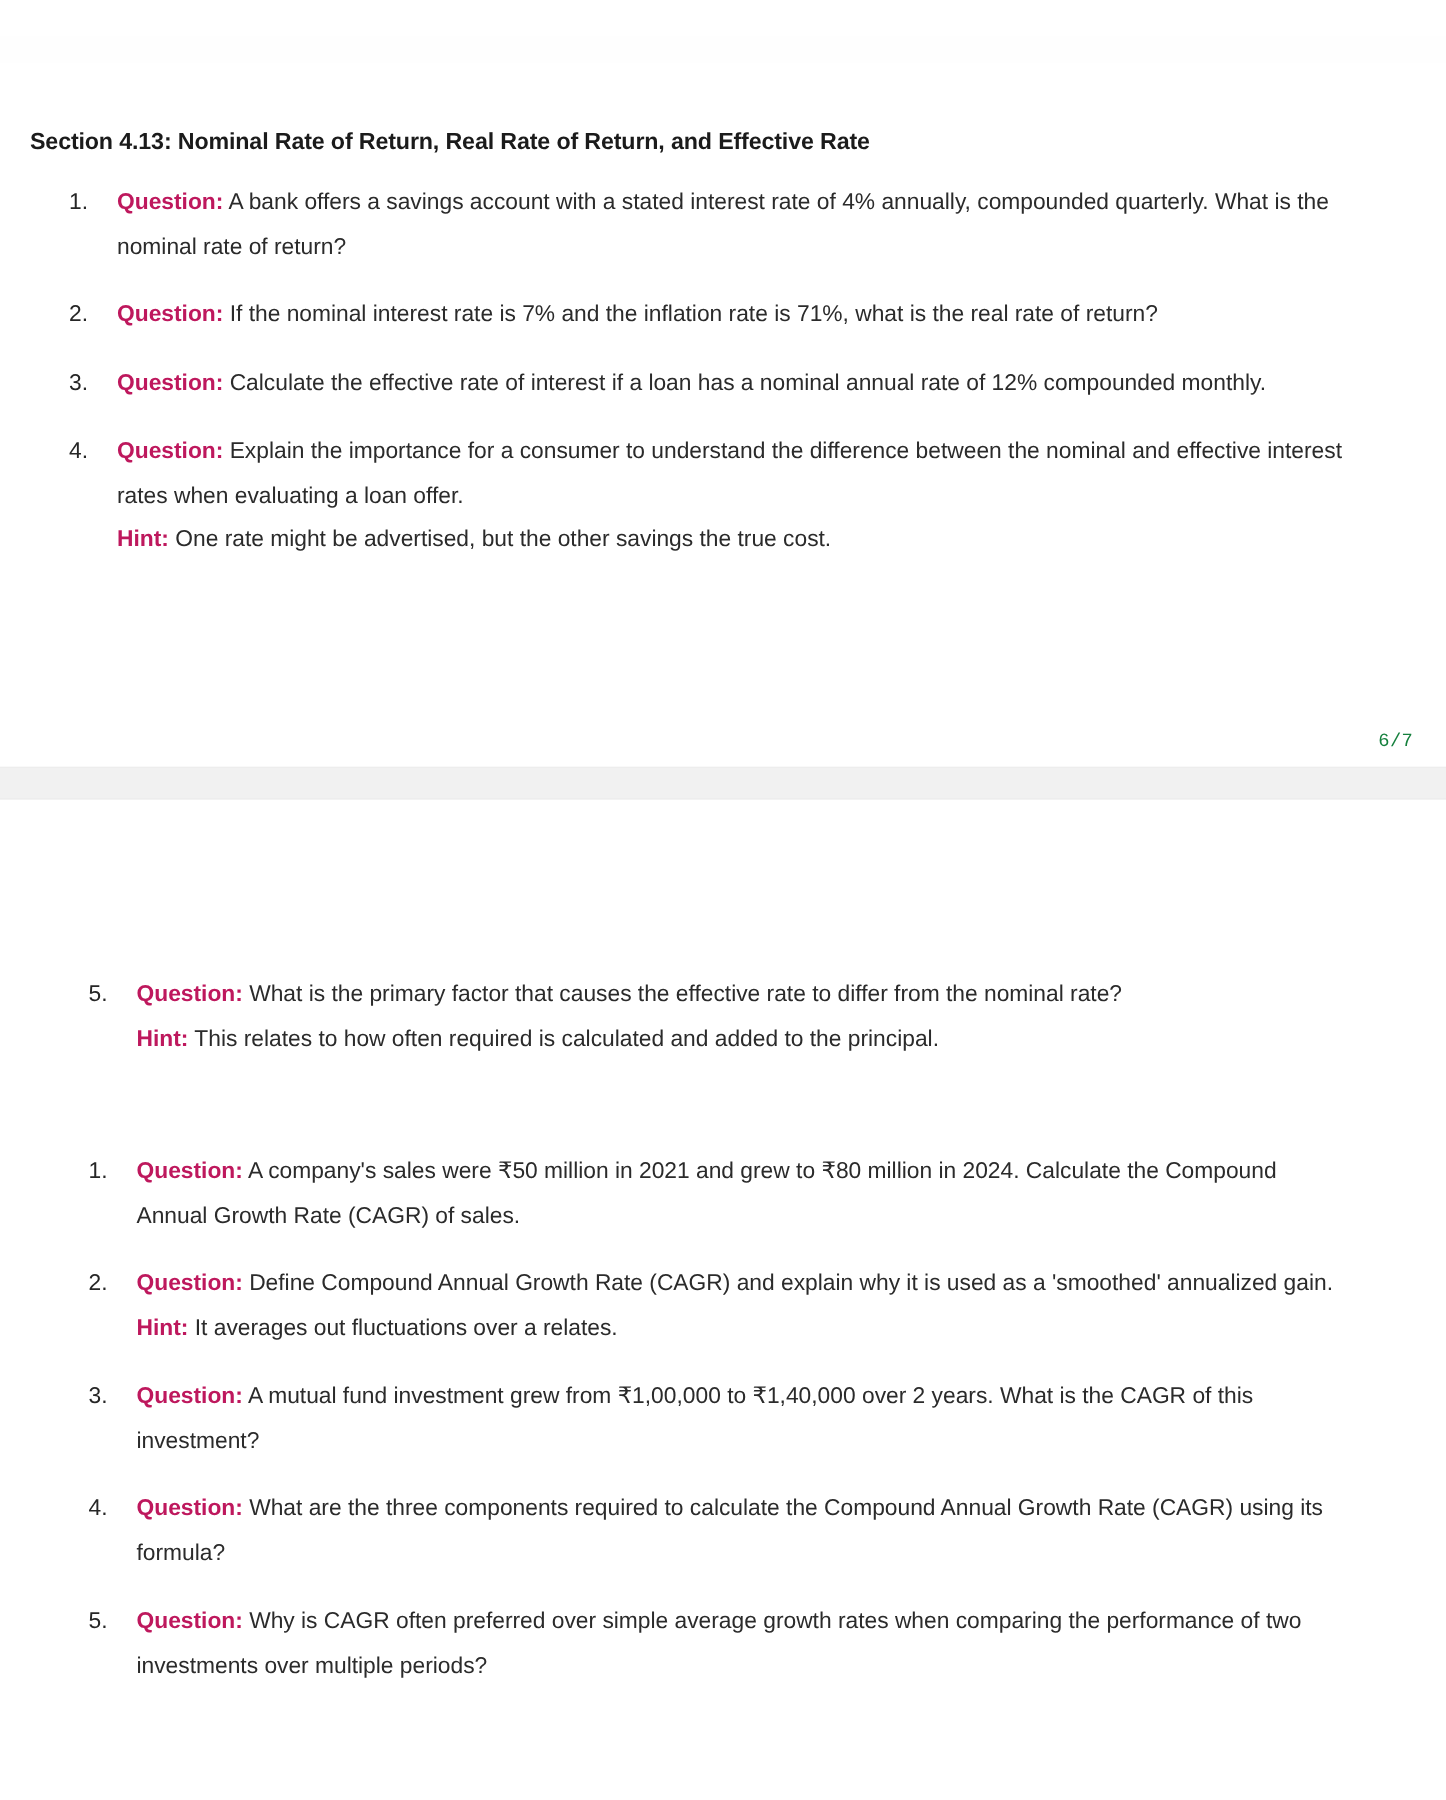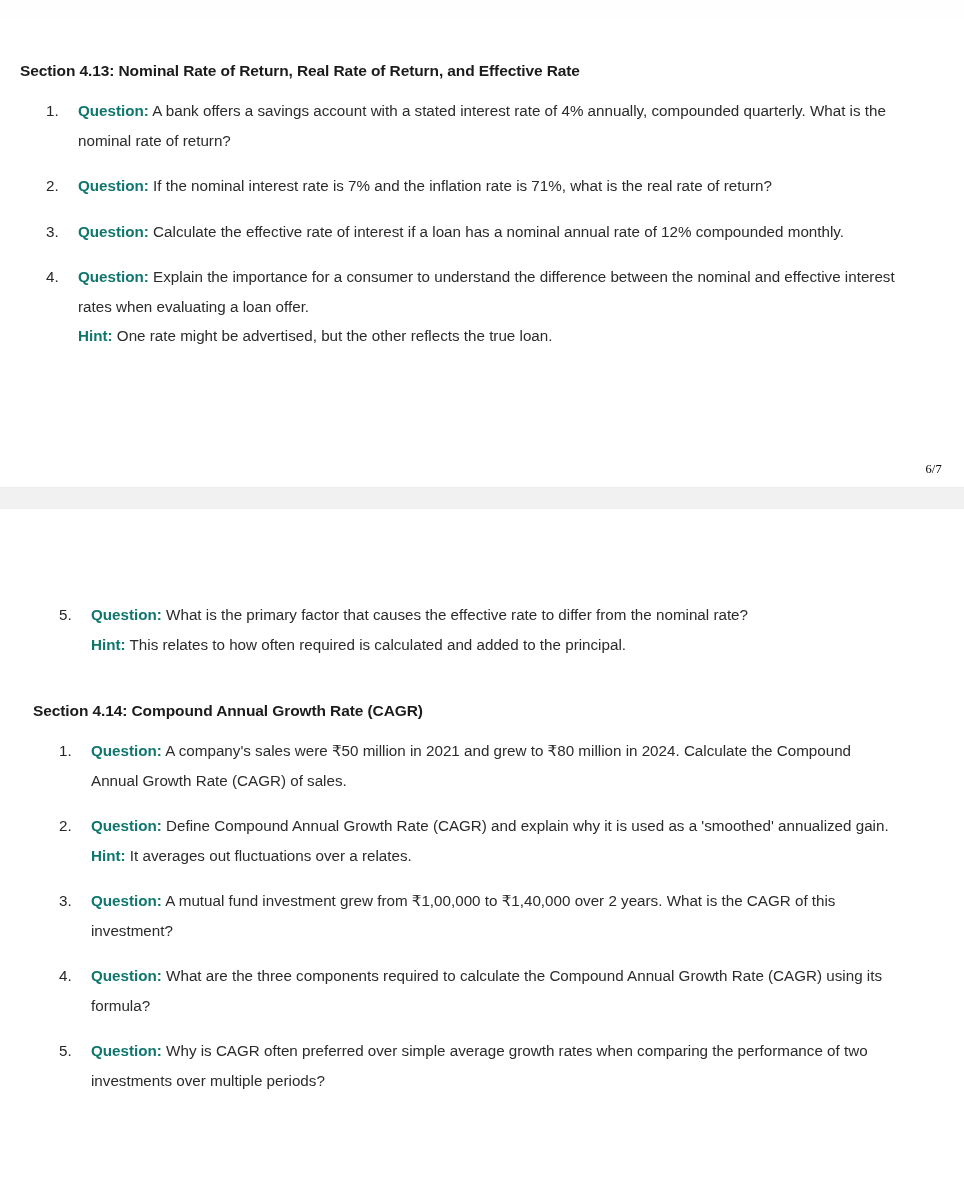--- a/index.html
+++ b/index.html
@@ -20,20 +20,21 @@
   .doc {
     width: 964px;
     position: relative;
   }
 
   
   .page {
     background: #ffffff;
     position: relative;
     box-sizing: border-box;
+    margin-top: 24px;
   }
   .page-one {
     height: 487px;
     padding: 0;
   }
   .page-gap {
     height: 22px;
     background: #f1f1f1;
     border-top: 1px solid #ededed;
     border-bottom: 1px solid #ededed;
@@ -79,34 +80,34 @@
     left: 46px;
     top: 0;
     width: 22px;
     text-align: left;
     font-size: 15.2px;
     line-height: 29.5px;
     color: #262626;
   }
   .lbl {
     font-weight: bold;
-    color: #0f766e;
+    color: #be185d;
   }
   .qtext { color: #2b2b2b; }
   .hintline { display: block; }
 
   
   .page-number {
     position: absolute;
     right: 22px;
     bottom: 10px;
     font-size: 12.5px;
-    color: #000000;
+    color: #15803d;
     letter-spacing: 0.2px;
-    font-family: Liberation Serif, serif;
+    font-family: Liberation Mono, monospace;
   }
 
   
   .scan-noise {
     height: 18px;
     background: #fefefe;
   }
 </style>
 </head>
 <body>
@@ -134,21 +135,21 @@
       <li>
         <span class="lbl">Question:</span>
         <span class="qtext">Calculate the effective rate of interest if a loan has a nominal annual rate of 12% compounded monthly.</span>
       </li>
 
       <li>
         <span class="lbl">Question:</span>
         <span class="qtext">Explain the importance for a consumer to understand the difference between the nominal and effective interest rates when evaluating a loan offer.</span>
         <span class="hintline">
           <span class="lbl">Hint:</span>
-          <span class="qtext">One rate might be advertised, but the other reflects the true loan.</span>
+          <span class="qtext">One rate might be advertised, but the other savings the true cost.</span>
         </span>
       </li>
 
     </ol>
 
     <div class="page-number">6/7</div>
   </div>
 
   <div class="page-gap"></div>
 
@@ -162,21 +163,20 @@
         <span class="qtext">What is the primary factor that causes the effective rate to differ from the nominal rate?</span>
         <span class="hintline">
           <span class="lbl">Hint:</span>
           <span class="qtext">This relates to how often required is calculated and added to the principal.</span>
         </span>
       </li>
     </ol>
 
     <div style="height:43px"></div>
 
-    <h2 class="section-heading heading-414">Section 4.14: Compound Annual Growth Rate (CAGR)</h2>
 
     <ol class="qlist">
 
       <li>
         <span class="lbl">Question:</span>
         <span class="qtext">A company's sales were ₹50 million in 2021 and grew to ₹80 million in 2024. Calculate the Compound Annual Growth Rate (CAGR) of sales.</span>
       </li>
 
       <li>
         <span class="lbl">Question:</span>

